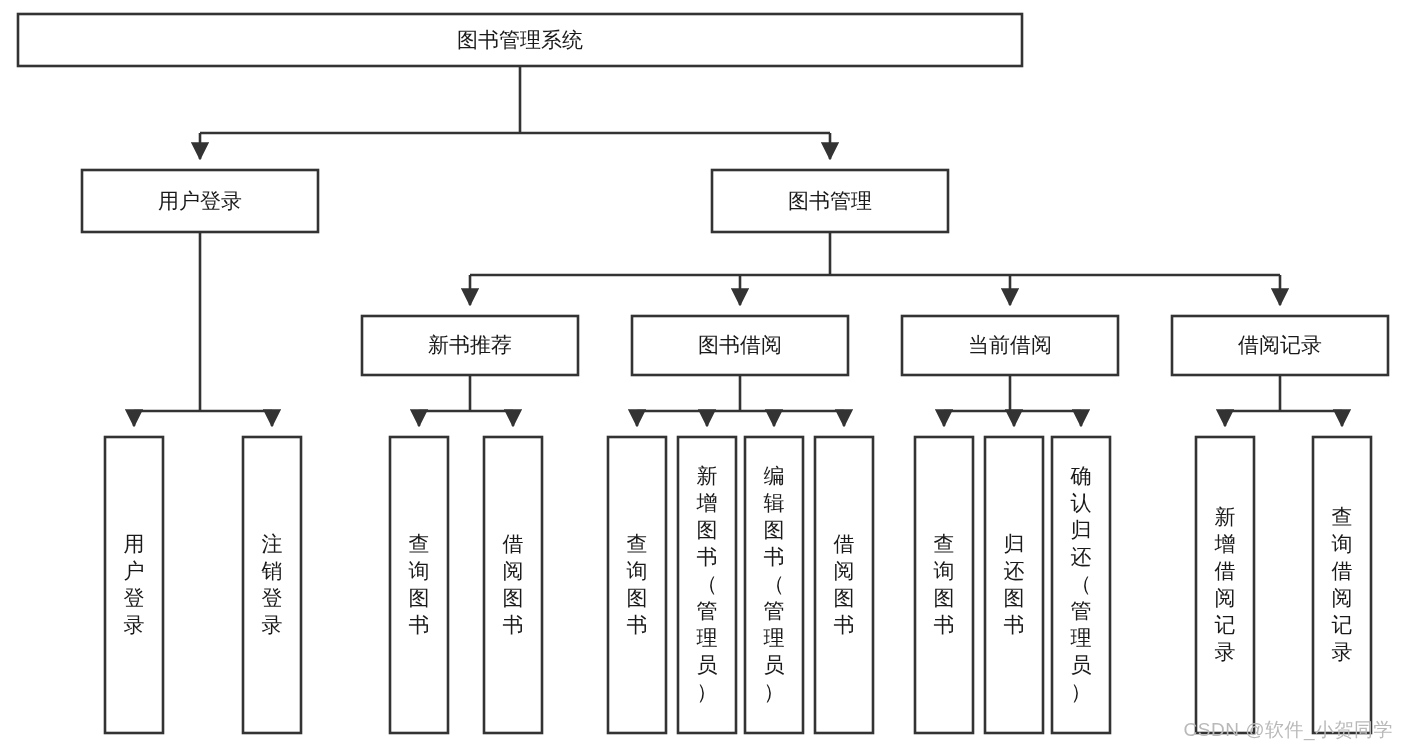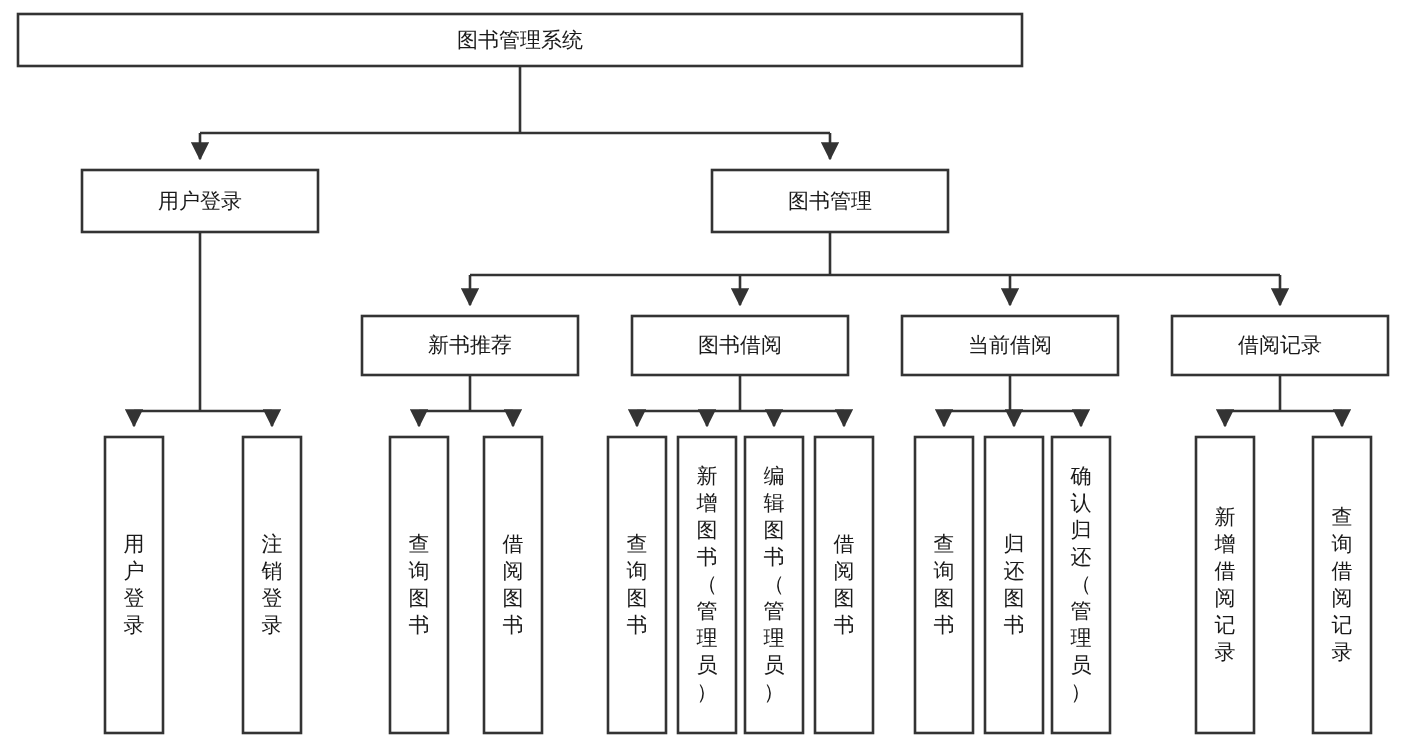--- a/index.html
+++ b/index.html
@@ -183,13 +183,14 @@
         <g>
           <rect x="1196" y="437" width="58" height="296" class="node-rect"></rect>
           <text x="1225" class="node-label vertical"><tspan x="1225" y="517.5">新</tspan><tspan x="1225" y="544.5">增</tspan><tspan x="1225" y="571.5">借</tspan><tspan x="1225" y="598.5">阅</tspan><tspan x="1225" y="625.5">记</tspan><tspan x="1225" y="652.5">录</tspan></text>
         </g>
         <g>
           <rect x="1313" y="437" width="58" height="296" class="node-rect"></rect>
           <text x="1342" class="node-label vertical"><tspan x="1342" y="517.5">查</tspan><tspan x="1342" y="544.5">询</tspan><tspan x="1342" y="571.5">借</tspan><tspan x="1342" y="598.5">阅</tspan><tspan x="1342" y="625.5">记</tspan><tspan x="1342" y="652.5">录</tspan></text>
         </g>
       </g>
   </svg>
+  <div class="watermark">CSDN @软件_小贺同学</div>
 </div>
 
 </body></html>

